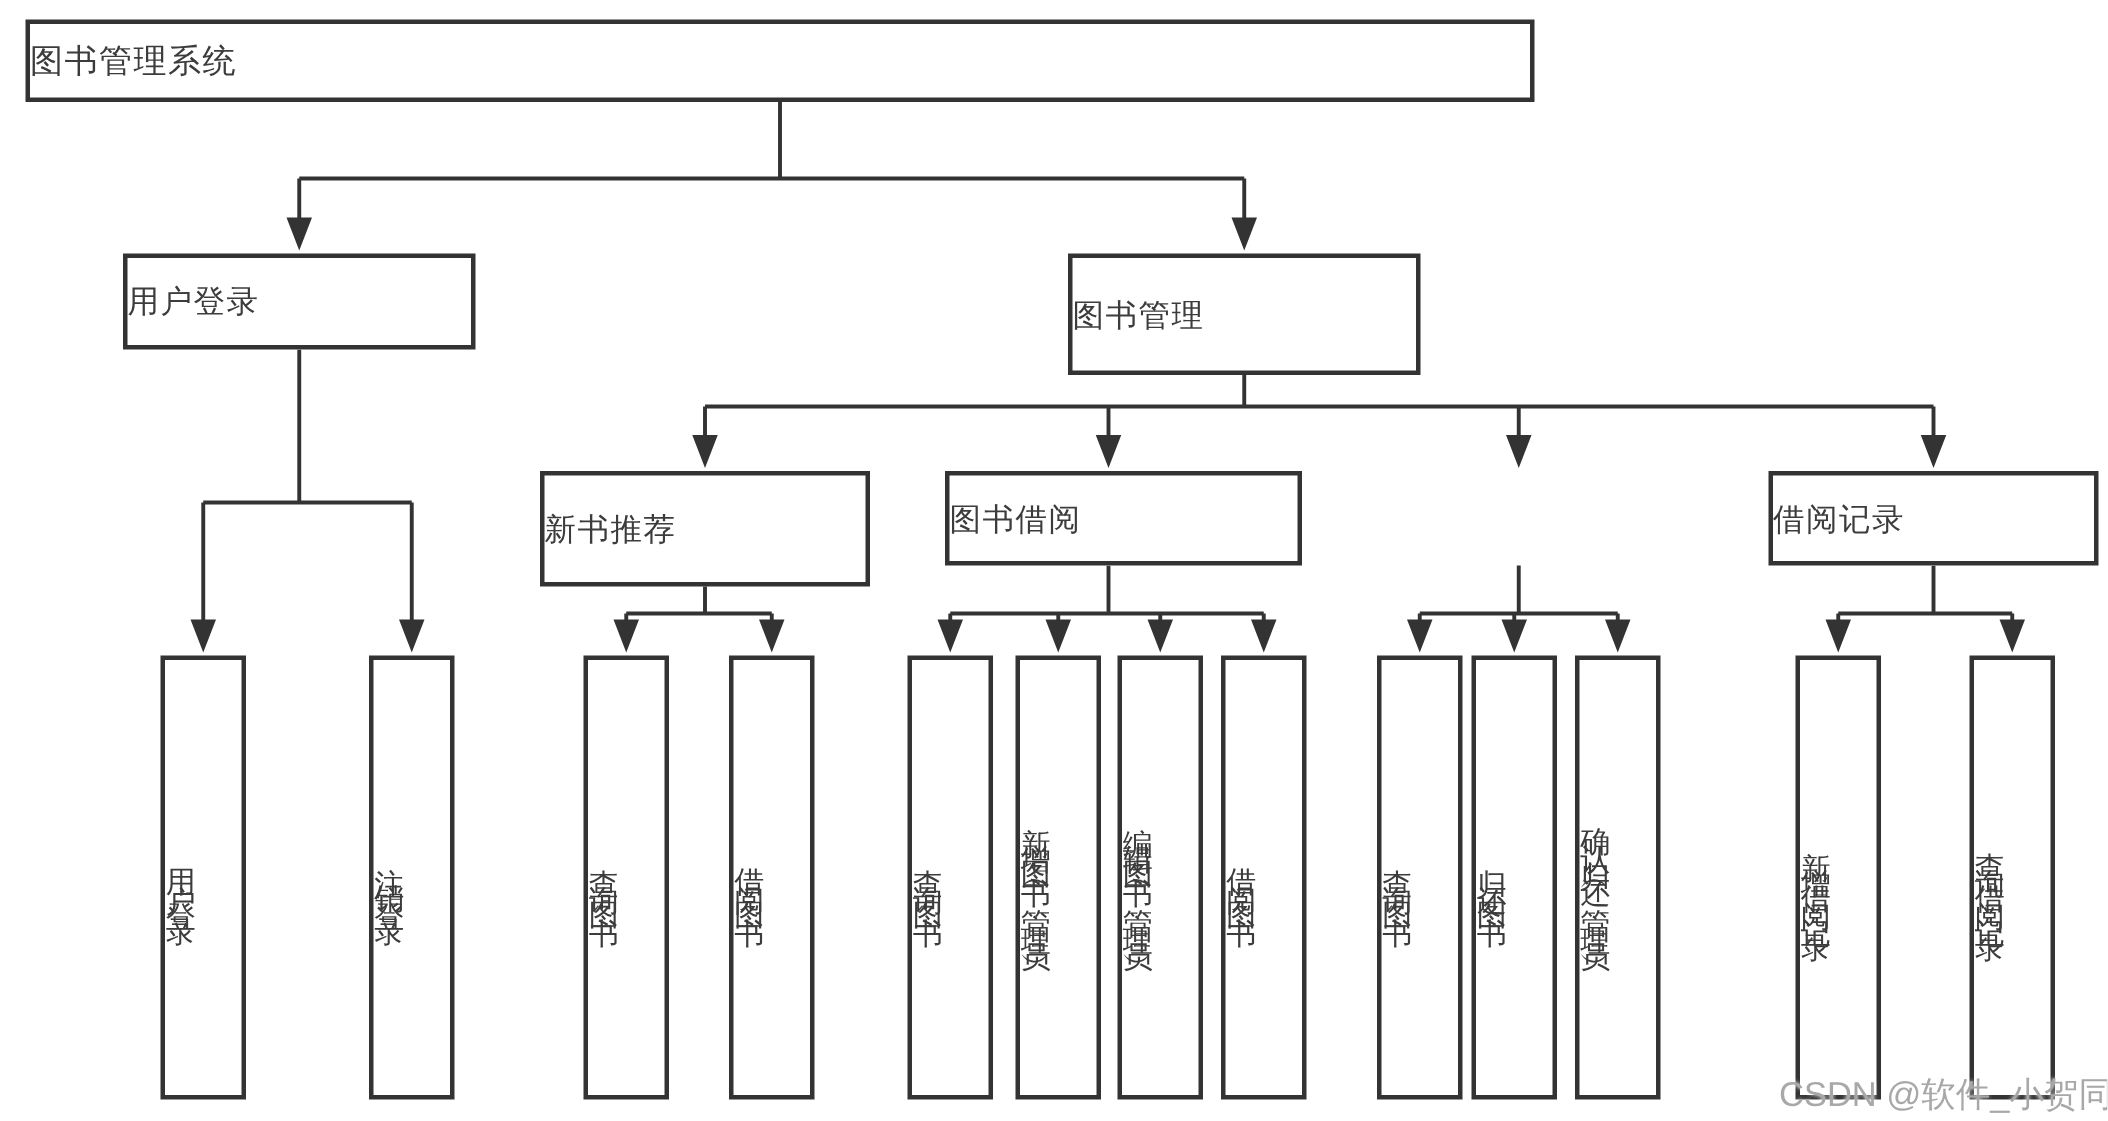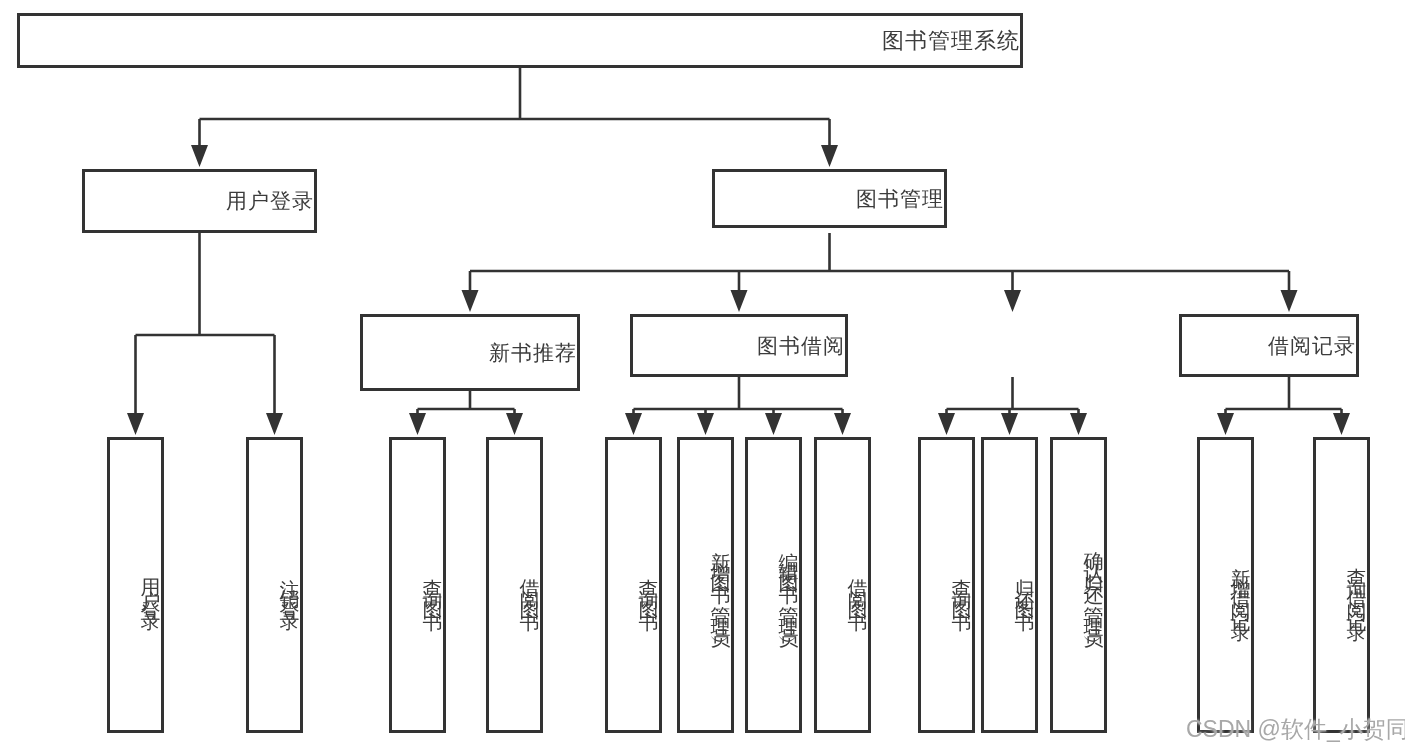--- a/index.html
+++ b/index.html
@@ -23,21 +23,21 @@
     height: 747px;
     pointer-events: none;
   }
   .node {
     position: absolute;
     box-sizing: border-box;
     background: #ffffff;
     border: 3px solid #333333;
     display: flex;
     align-items: center;
-    justify-content: flex-end;
+    justify-content: flex-start;
     color: #3c3c3c;
   }
   .hnode {
     font-size: 21px;
     letter-spacing: 1px;
     white-space: nowrap;
   }
   .vnode {
     width: 57px;
     height: 296px;
@@ -47,25 +47,25 @@
   .vnode .vtext {
     writing-mode: vertical-rl;
     text-orientation: mixed;
     letter-spacing: 11px;
     line-height: 1;
     white-space: nowrap;
   }
   
   .n-root            { left: 17px;   top: 13px;  width: 1006px; height: 55px; font-size: 22px; }
   .n-user-login      { left: 82px;   top: 169px; width: 235px;  height: 64px; }
-  .n-book-mgmt       { left: 712px;  top: 169px; width: 235px;  height: 59px; }
+  .n-book-mgmt       { left: 712px;  top: 169px; width: 235px;  height: 81px; }
   .n-new-books       { left: 360px;  top: 314px; width: 220px;  height: 77px; }
-  .n-book-borrow     { left: 630px;  top: 314px; width: 218px;  height: 63px; }
+  .n-book-borrow     { left: 630px;  top: 314px; width: 238px;  height: 63px; }
   .n-current-borrow  { left: 902px;  top: 314px; width: 221px;  height: 63px; }
-  .n-borrow-records  { left: 1179px; top: 314px; width: 180px;  height: 63px; }
+  .n-borrow-records  { left: 1179px; top: 314px; width: 220px;  height: 63px; }
   
   .n-ul-login   { left: 107px; }
   .n-ul-logout  { left: 246px; }
   .n-nb-query   { left: 389px; }
   .n-nb-borrow  { left: 486px; }
   .n-bb-query   { left: 605px; }
   .n-bb-add     { left: 677px; }
   .n-bb-edit    { left: 745px; }
   .n-bb-borrow  { left: 814px; }
   .n-cb-query   { left: 918px; }

